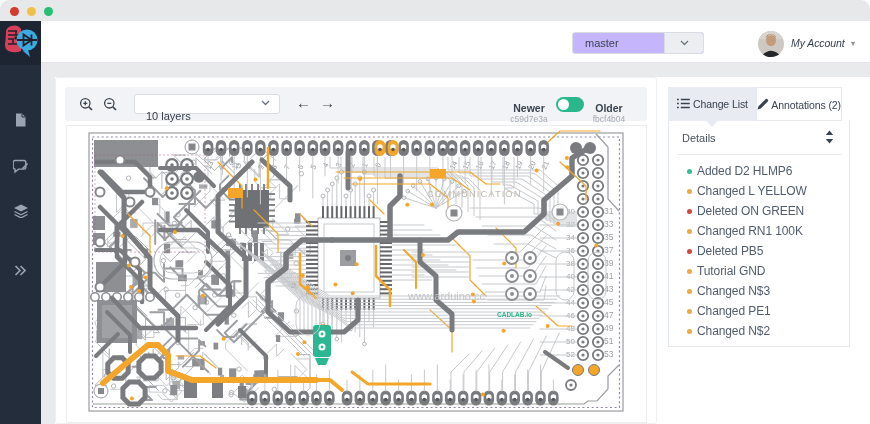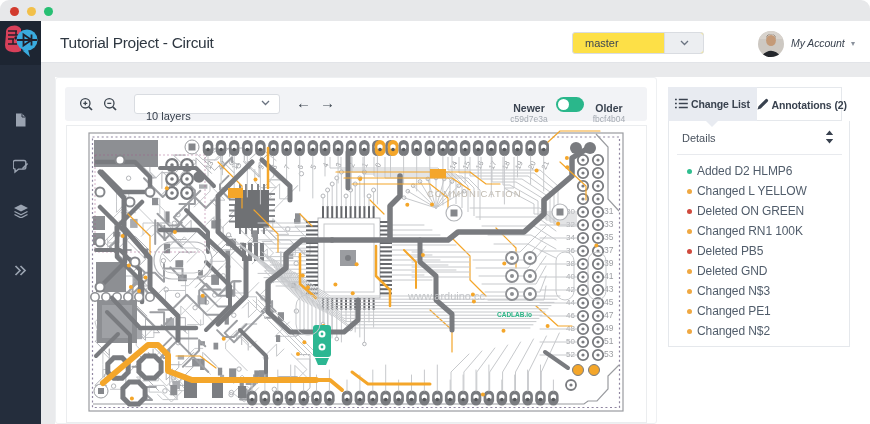--- a/index.html
+++ b/index.html
@@ -2,61 +2,60 @@
 <html><head><meta charset="utf-8"><style>
 * { margin:0; padding:0; box-sizing:border-box; }
 html,body { width:870px; height:424px; background:#fff; font-family:"Liberation Sans",sans-serif; }
 .page { position:relative; width:870px; height:424px; border-radius:9px 9px 0 0; overflow:hidden; background:#fff; }
 .titlebar { position:absolute; left:0; top:0; width:870px; height:21px; background:#e7e8ea; }
 .tl { position:absolute; top:7px; width:9px; height:9px; border-radius:50%; }
 .sidebar { position:absolute; left:0; top:21px; width:41px; height:403px; background:#242d3c; }
 .logobox { position:absolute; left:0; top:0; width:41px; height:44px; background:#1d2532; }
 .header { position:absolute; left:41px; top:21px; width:829px; height:42px; background:#fff; border-bottom:1px solid #e2e4e8; }
 .title { position:absolute; left:19px; top:13px; font-size:15.5px; color:#2f3842; letter-spacing:-0.3px; }
-.select { position:absolute; left:531px; top:11px; width:132px; height:22px; background:#fde047; border:1px solid #d9dce1; border-radius:3px; font-size:11px; color:#3c4552; }
+.select { position:absolute; left:531px; top:11px; width:132px; height:22px; background:#c4b5fd; border:1px solid #d9dce1; border-radius:3px; font-size:11px; color:#3c4552; }
 .select .txt { position:absolute; left:12px; top:4px; }
 .select .car { position:absolute; right:0; top:0; width:39px; height:20px; background:#eceef1; border-left:1px solid #d9dce1; text-align:center; line-height:18px; border-radius:0 3px 3px 0; }
 .avatar { position:absolute; left:717px; top:10px; width:26px; height:26px; border-radius:50%; overflow:hidden; }
 .myacct { position:absolute; left:750px; top:16px; font-size:10.5px; color:#39424f; letter-spacing:-0.1px;font-style:italic; }
 .acar { position:absolute; left:810px; top:18px; font-size:8px; color:#8a919c; }
 .topstrip { position:absolute; left:41px; top:63px; width:829px; height:14px; background:#e9eaec; }
 .leftcol { position:absolute; left:41px; top:77px; width:14px; height:347px; background:#e9eaec; }
 .card { position:absolute; left:55px; top:77px; width:602px; height:347px; background:#fff; border:1px solid #eef0f2; border-radius:3px; }
 .tbox { position:absolute; left:9px; top:9px; width:582px; height:34px; background:#f2f3f6; border-radius:3px; }
 .zic { position:absolute; top:10px; }
 .lsel { position:absolute; left:69px; top:7px; width:146px; height:20px; background:#fff; border:1px solid #d9dce1; border-radius:3px; font-size:11px; color:#353e4a; }
 .lsel .txt { position:absolute; left:11px; top:15px; }
 .lsel .car { position:absolute; right:9px; top:1px; }
 .arrow { position:absolute; top:7px; font-size:15px; color:#3d4650; font-weight:bold; }
 .nl { position:absolute; top:15px; text-align:center; }
 .nl .a { font-size:10.5px; font-weight:bold; color:#39424f; }
 .nl .b { font-size:8.5px; color:#a4aab2; }
 .tog { position:absolute; left:491px; top:10px; width:28px; height:15px; border-radius:8px; background:#2ab78b; }
 .tog .knob { position:absolute; left:2px; top:2px; width:11px; height:11px; border-radius:50%; background:#fff; }
 .pcbwrap { position:absolute; left:10px; top:47px; width:581px; height:298px; border:1px solid #ebedef; }
-.tab { position:absolute; top:87px; height:34px; font-size:10.5px; color:#39424f; line-height:34px; white-space:nowrap; text-align:center; letter-spacing:-0.1px;font-weight:bold; }
+.tab { position:absolute; top:87px; height:34px; font-size:10.5px; color:#39424f; line-height:34px; white-space:nowrap; text-align:center; letter-spacing:-0.1px; }
 .notch { position:absolute; left:706px; top:121px; z-index:3; width:0; height:0; border-left:6px solid transparent; border-right:6px solid transparent; border-top:6px solid #e8ebf1; }
 .details { position:absolute; left:668px; top:121px; width:182px; height:226px; background:#fff; border:1px solid #e5e8ec; border-top:none; }
 .dhead { position:absolute; left:13px; top:11px; font-size:11px; color:#49525e; }
 .sort { position:absolute; right:15px; top:9px; }
 .dhr { position:absolute; left:8px; top:33px; width:165px; border-top:1px solid #e8eaee; }
 .clist { position:absolute; left:0; top:40px; width:100%; }
 .ci { position:relative; height:20px; font-size:12px; color:#515d6b; padding-left:28px; line-height:20px; letter-spacing:-0.1px; }
 .dot { position:absolute; left:18px; top:8px; width:5px; height:5px; border-radius:50%; }
 svg text { font-family:"Liberation Sans",sans-serif; }
 </style></head>
 <body>
 <div class="page">
   <div class="titlebar">
     <span class="tl" style="left:10px;background:#d23b2e"></span>
     <span class="tl" style="left:27px;background:#f2c04a"></span>
     <span class="tl" style="left:44px;background:#27bf73"></span>
   </div>
   <div class="header">
-    <div class="title">Tutorial Project - Circuit</div>
     <div class="select">
         <span class="txt">master</span>
         <span class="car"><svg width="9" height="6" viewBox="0 0 9 6">
             <path d="M1,1 L4.5,4.5 L8,1" fill="none" stroke="#6a7380" stroke-width="1.3"></path>
           </svg></span>
       </div>
     <div class="avatar"><svg width="26" height="26" viewBox="0 0 26 26">
           <rect width="26" height="26" fill="#cdc8c2"></rect>
           <rect width="26" height="8" fill="#d8d3cd"></rect>
           <path d="M2.5,26 Q13,13.5 23.5,26 Z" fill="#23262b"></path>
@@ -1099,18 +1098,18 @@
     <div class="sort"><svg width="9" height="14" viewBox="0 0 9 14">
           <path d="M4.5,0.5 L8.2,5 H0.8 Z M4.5,13.5 L8.2,9 H0.8 Z" fill="#39424f"></path>
         </svg></div>
     <div class="dhr"></div>
     <div class="clist">
         <div class="ci"><span class="dot" style="background:#2fbe8f"></span><span>Added D2 HLMP6</span></div>
         <div class="ci"><span class="dot" style="background:#efa842"></span><span>Changed L YELLOW</span></div>
         <div class="ci"><span class="dot" style="background:#cf4a3d"></span><span>Deleted ON GREEN</span></div>
         <div class="ci"><span class="dot" style="background:#efa842"></span><span>Changed RN1 100K</span></div>
         <div class="ci"><span class="dot" style="background:#cf4a3d"></span><span>Deleted PB5</span></div>
-        <div class="ci"><span class="dot" style="background:#efa842"></span><span>Deleted GND</span></div>
+        <div class="ci"><span class="dot" style="background:#efa842"></span><span>Tutorial GND</span></div>
         <div class="ci"><span class="dot" style="background:#efa842"></span><span>Changed N$3</span></div>
         <div class="ci"><span class="dot" style="background:#efa842"></span><span>Changed PE1</span></div>
         <div class="ci"><span class="dot" style="background:#efa842"></span><span>Changed N$2</span></div>
       </div>
   </div>
 </div>
 </body></html>

